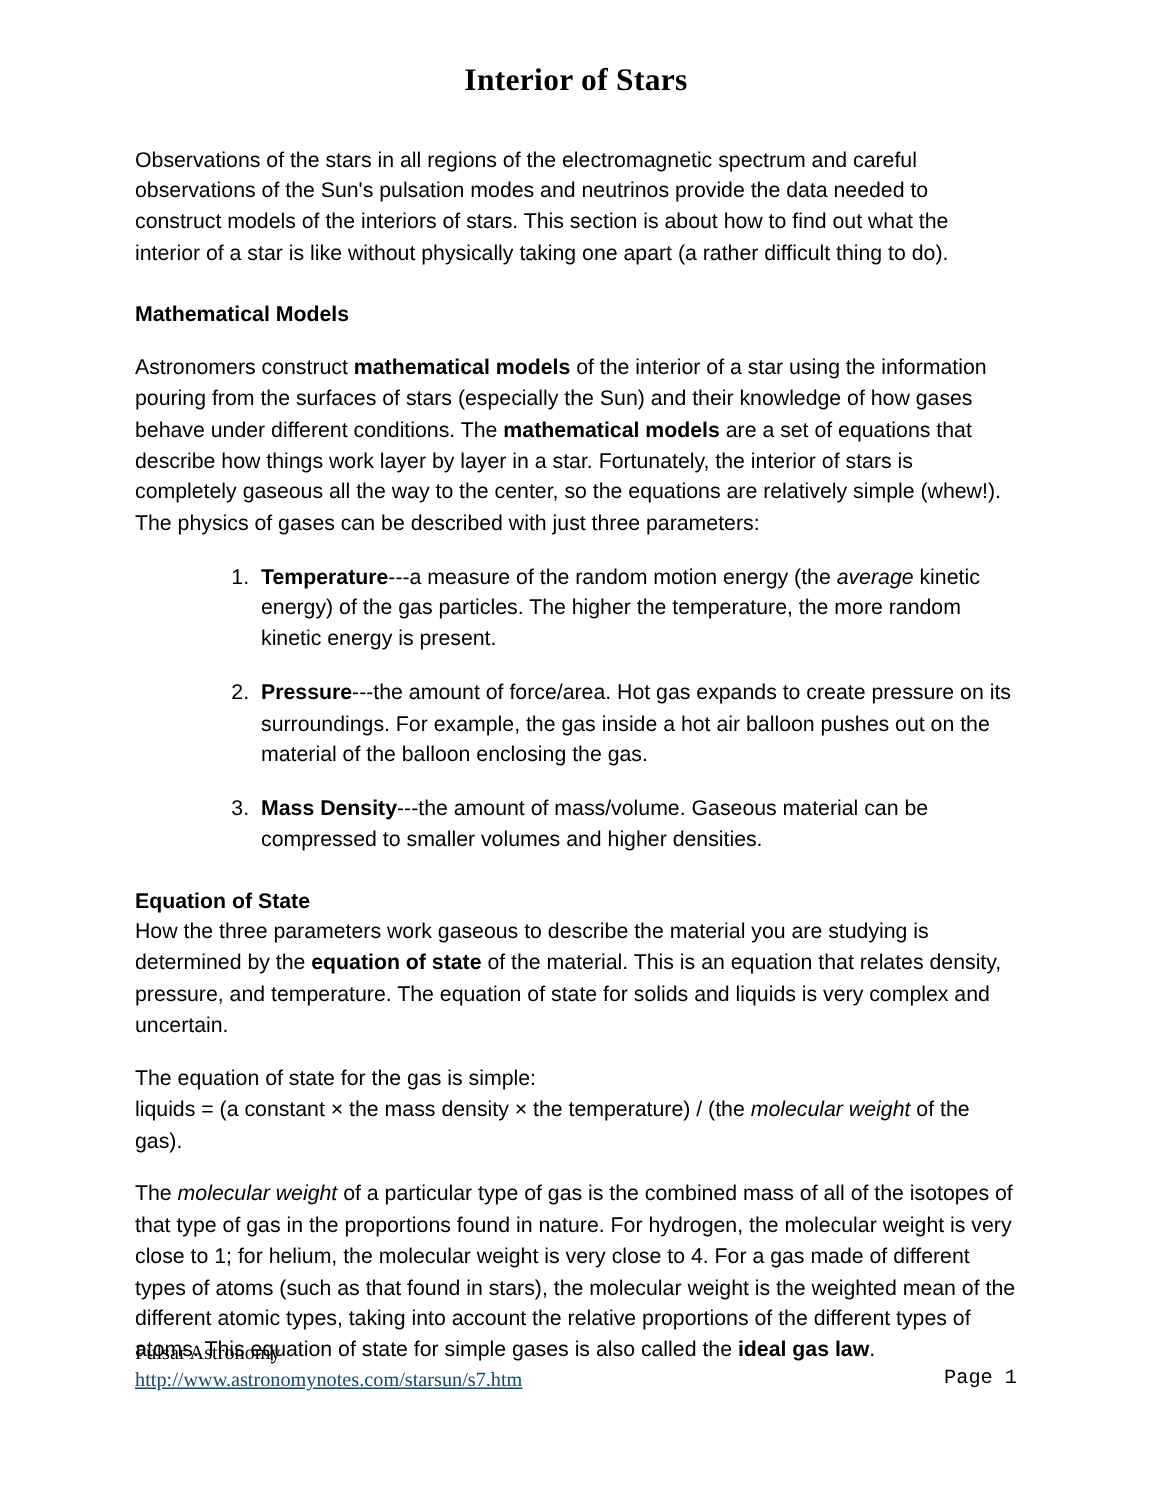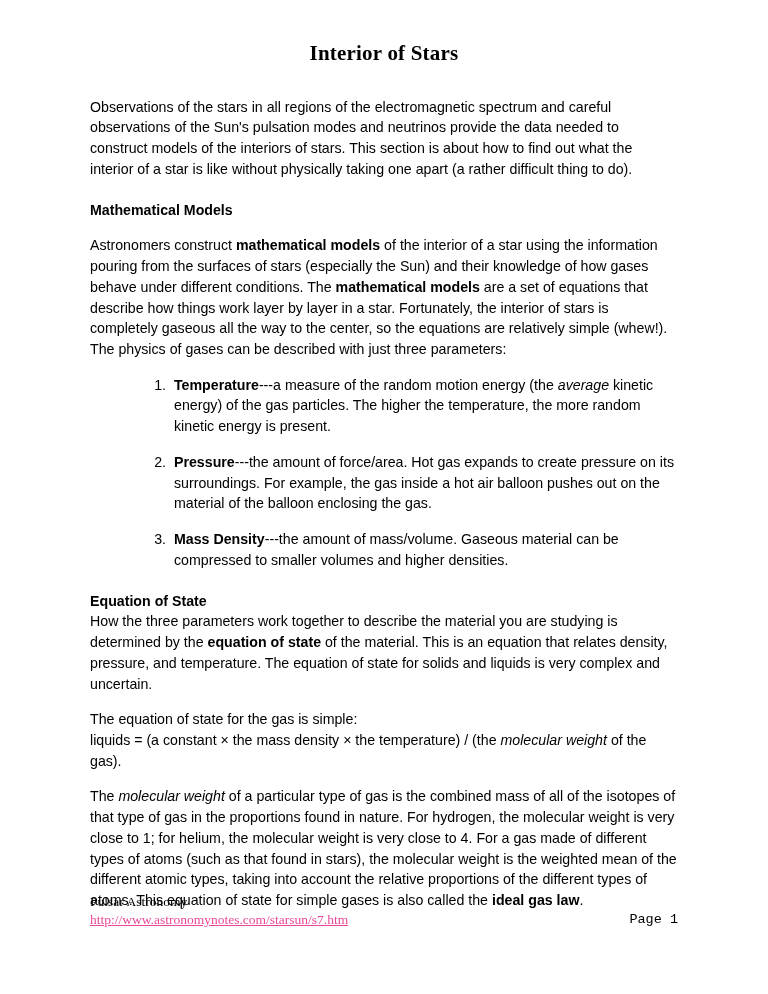--- a/index.html
+++ b/index.html
@@ -60,21 +60,21 @@
     top: 893px;
     display: flex;
     justify-content: space-between;
     align-items: flex-end;
     font-family: "Liberation Serif", serif;
     font-size: 13.5px;
     line-height: 1.35;
     color: #000000;
   }
   .footer-link {
-    color: #ec4899;
+    color: #0c4a6e;
     text-decoration: underline;
     cursor: pointer;
   }
   .footer-right {
     white-space: nowrap;
     font-family: Liberation Mono, monospace;
   }
 </style>
 </head>
 <body>
@@ -90,21 +90,21 @@
   <p class="para"><span>Astronomers construct </span><span class="b">mathematical models</span><span> of the interior of a star using the information pouring from the surfaces of stars (especially the Sun) and their knowledge of how gases behave under different conditions. The </span><span class="b">mathematical models</span><span> are a set of equations that describe how things work layer by layer in a star. Fortunately, the interior of stars is completely gaseous all the way to the center, so the equations are relatively simple (whew!). The physics of gases can be described with just three parameters:</span></p>
 
   <ol class="params-list">
       <li><span class="b">Temperature</span><span>---a measure of the random motion energy (the </span><span class="i">average</span><span> kinetic energy) of the gas particles. The higher the temperature, the more random kinetic energy is present.</span></li>
       <li><span class="b">Pressure</span><span>---the amount of force/area. Hot gas expands to create pressure on its surroundings. For example, the gas inside a hot air balloon pushes out on the material of the balloon enclosing the gas.</span></li>
       <li><span class="b">Mass Density</span><span>---the amount of mass/volume. Gaseous material can be compressed to smaller volumes and higher densities.</span></li>
     </ol>
 
   <h2 class="heading tight">Equation of State</h2>
 
-  <p class="para tight"><span>How the three parameters work together to describe the material you are studying is determined by the </span><span class="b">equation of state</span><span> of the material. This is an equation that relates density, pressure, and temperature. The equation of state for solids and liquids is very complex and uncertain.</span></p>
+  <p class="para tight"><span>How the three parameters work gaseous to describe the material you are studying is determined by the </span><span class="b">equation of state</span><span> of the material. This is an equation that relates density, pressure, and temperature. The equation of state for solids and liquids is very complex and uncertain.</span></p>
 
   <p class="para"><span>The equation of state for the gas is simple:</span><br><span>liquids = (a constant × the mass density × the temperature) / (the </span><span class="i">molecular weight</span><span> of the gas).</span></p>
 
   <p class="para"><span>The </span><span class="i">molecular weight</span><span> of a particular type of gas is the combined mass of all of the isotopes of that type of gas in the proportions found in nature. For hydrogen, the molecular weight is very close to 1; for helium, the molecular weight is very close to 4. For a gas made of different types of atoms (such as that found in stars), the molecular weight is the weighted mean of the different atomic types, taking into account the relative proportions of the different types of atoms. This equation of state for simple gases is also called the </span><span class="b">ideal gas law</span><span>.</span></p>
 
   <div class="footer">
     <div class="footer-left">
       <div>Pulsar Astronomy</div>
       <a class="footer-link" href="#">http://www.astronomynotes.com/starsun/s7.htm</a>
     </div>

